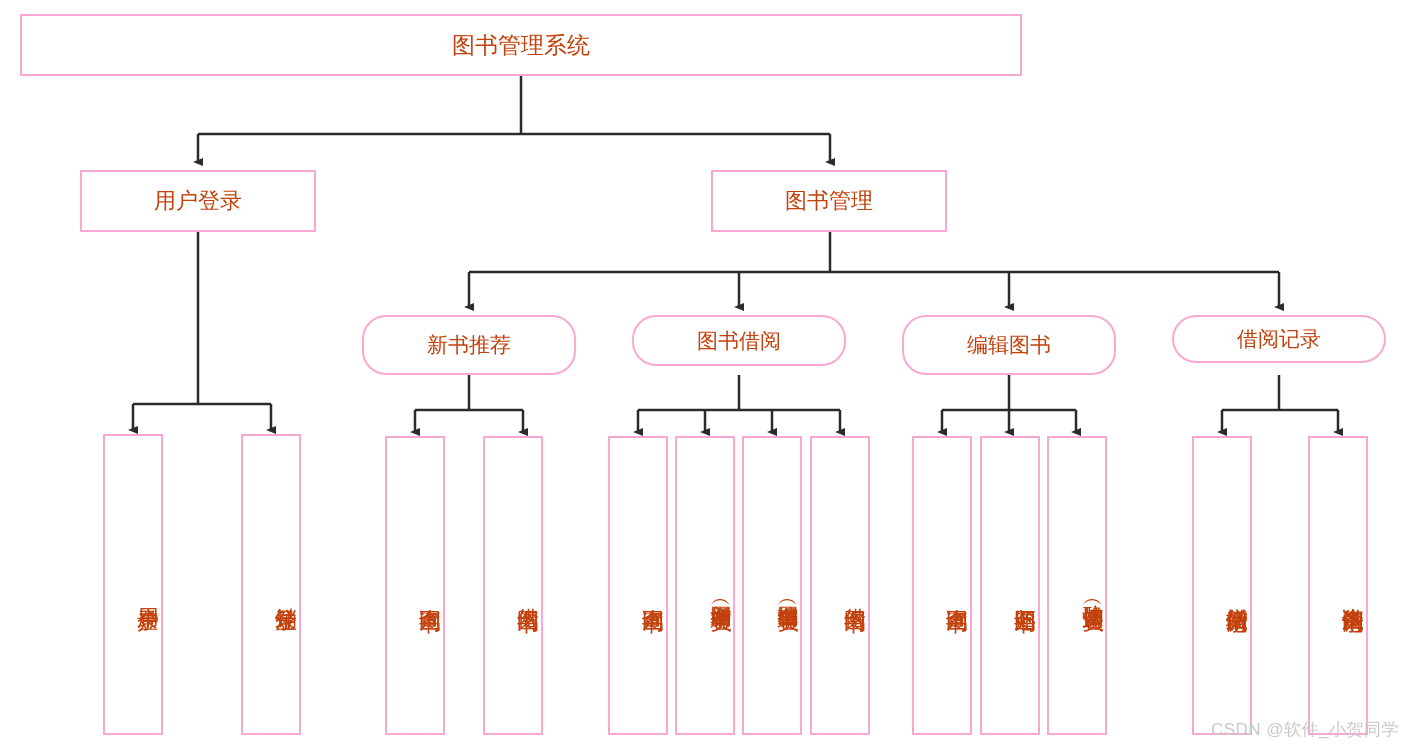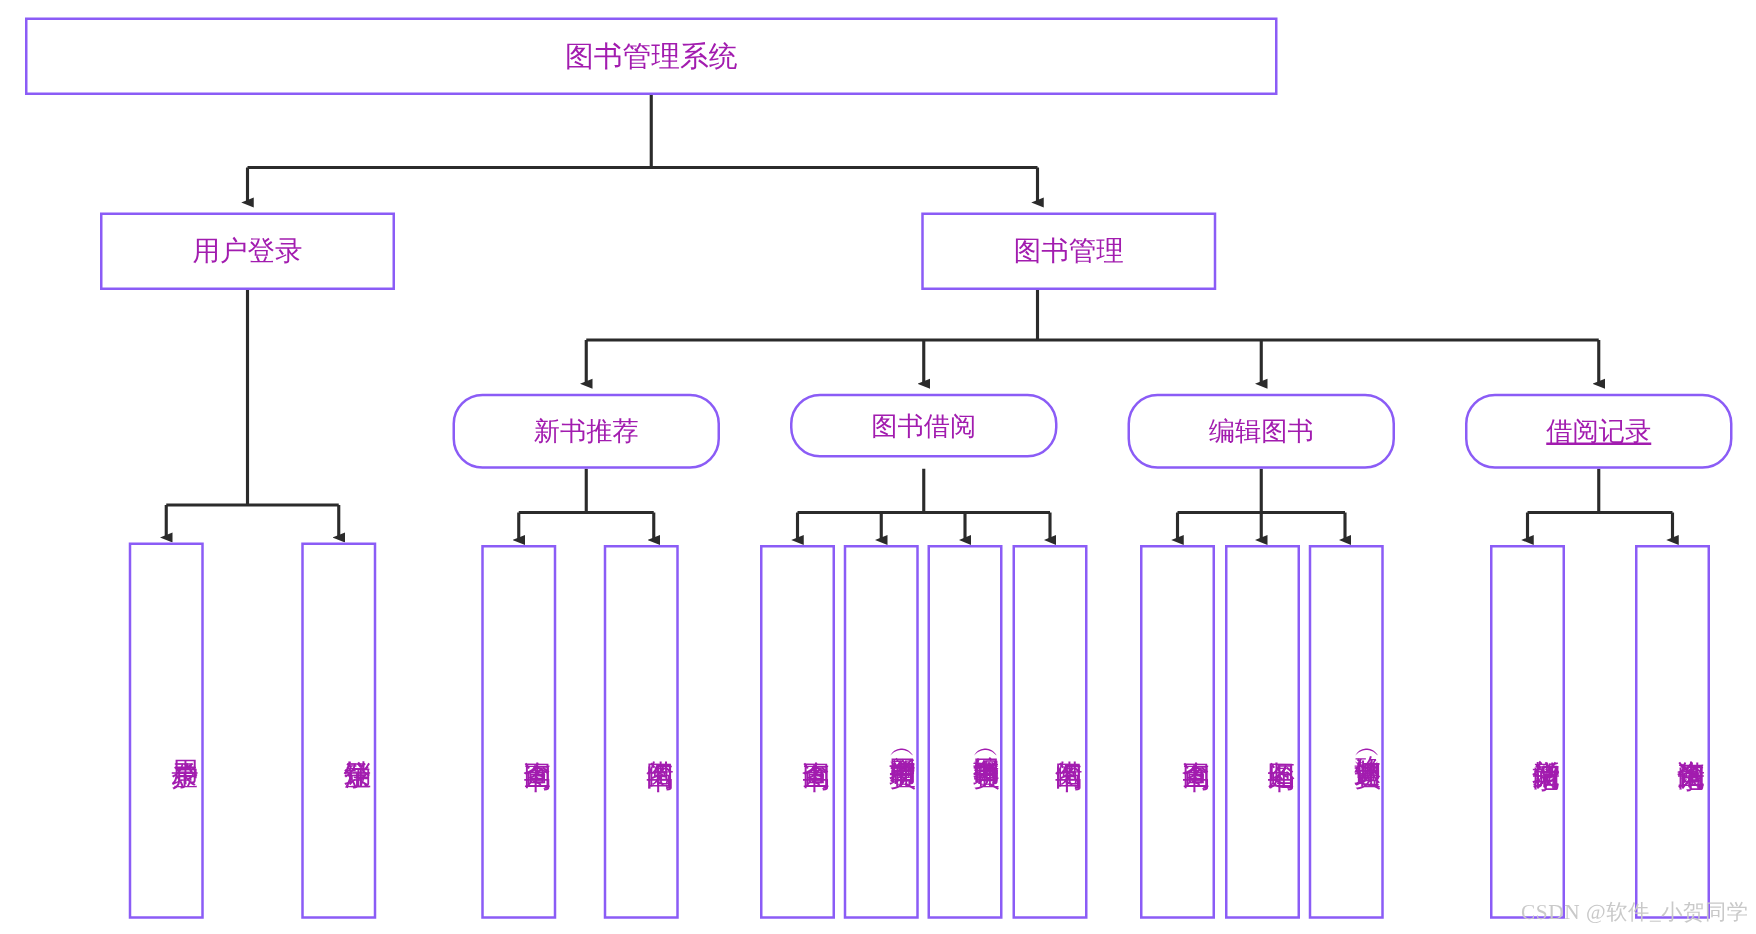--- a/index.html
+++ b/index.html
@@ -22,25 +22,25 @@
     left: 0;
     top: 0;
     width: 1405px;
     height: 747px;
     pointer-events: none;
   }
   .node {
     position: absolute;
     box-sizing: border-box;
     background: #ffffff;
-    border: 2px solid #8b5cf6;
+    border: 2px solid #f9a8d4;
     display: flex;
     align-items: center;
     justify-content: center;
-    color: #a21caf;
+    color: #c2410c;
   }
   .node.root {
     font-size: 23px;
   }
   .node.level2 {
     font-size: 22px;
   }
   .node.level3 {
     font-size: 21px;
     border-radius: 24px;
@@ -59,21 +59,20 @@
     font-size: 21px;
   }
   .watermark {
     position: absolute;
     right: 6px;
     bottom: 6px;
     font-size: 17px;
     color: #c9c9c9;
     letter-spacing: 0.5px;
     white-space: nowrap;
-    font-family: Liberation Serif, serif;
   }
 </style>
 </head>
 <body>
 
 <div id="canvas">
 
   <svg class="connectors" viewBox="0 0 1405 747" xmlns="http://www.w3.org/2000/svg">
     <defs>
       <marker id="arrow" markerWidth="10" markerHeight="10" refX="5" refY="5" orient="auto" markerUnits="userSpaceOnUse">
@@ -120,26 +119,26 @@
       <path d="M1279,375 L1279,410"></path>
       <path d="M1222,410 L1338,410"></path>
       <path d="M1222,410 L1222,432" marker-end="url(#arrow)"></path>
       <path d="M1338,410 L1338,432" marker-end="url(#arrow)"></path>
     </g>
   </svg>
 
   <div class="node root" style="left:20px; top:14px; width:1002px; height:62px;">图书管理系统</div>
 
   <div class="node level2" style="left:80px; top:170px; width:236px; height:62px;">用户登录</div>
-  <div class="node level2" style="left:737px; top:170px; width:236px; height:62px;">图书管理</div>
+  <div class="node level2" style="left:711px; top:170px; width:236px; height:62px;">图书管理</div>
 
   <div class="node level3" style="left:362px; top:315px; width:214px; height:60px;">新书推荐</div>
   <div class="node level3" style="left:632px; top:315px; width:214px; height:51px;">图书借阅</div>
   <div class="node level3" style="left:902px; top:315px; width:214px; height:60px;">编辑图书</div>
-  <div class="node level3" style="left:1172px; top:315px; width:214px; height:60px;text-decoration:underline;">借阅记录</div>
+  <div class="node level3" style="left:1172px; top:315px; width:214px; height:48px;">借阅记录</div>
 
   <div class="node leaf" style="left:103px; top:434px; width:60px; height:301px;">用户登录</div>
   <div class="node leaf" style="left:241px; top:434px; width:60px; height:301px;">注销登录</div>
 
   <div class="node leaf" style="left:385px; top:436px; width:60px; height:299px;">查询图书</div>
   <div class="node leaf" style="left:483px; top:436px; width:60px; height:299px;">借阅图书</div>
 
   <div class="node leaf" style="left:608px; top:436px; width:60px; height:299px;">查询图书</div>
   <div class="node leaf tall-text" style="left:675px; top:436px; width:60px; height:299px;">新增图书（管理员）</div>
   <div class="node leaf tall-text" style="left:742px; top:436px; width:60px; height:299px;">编辑图书（管理员）</div>

